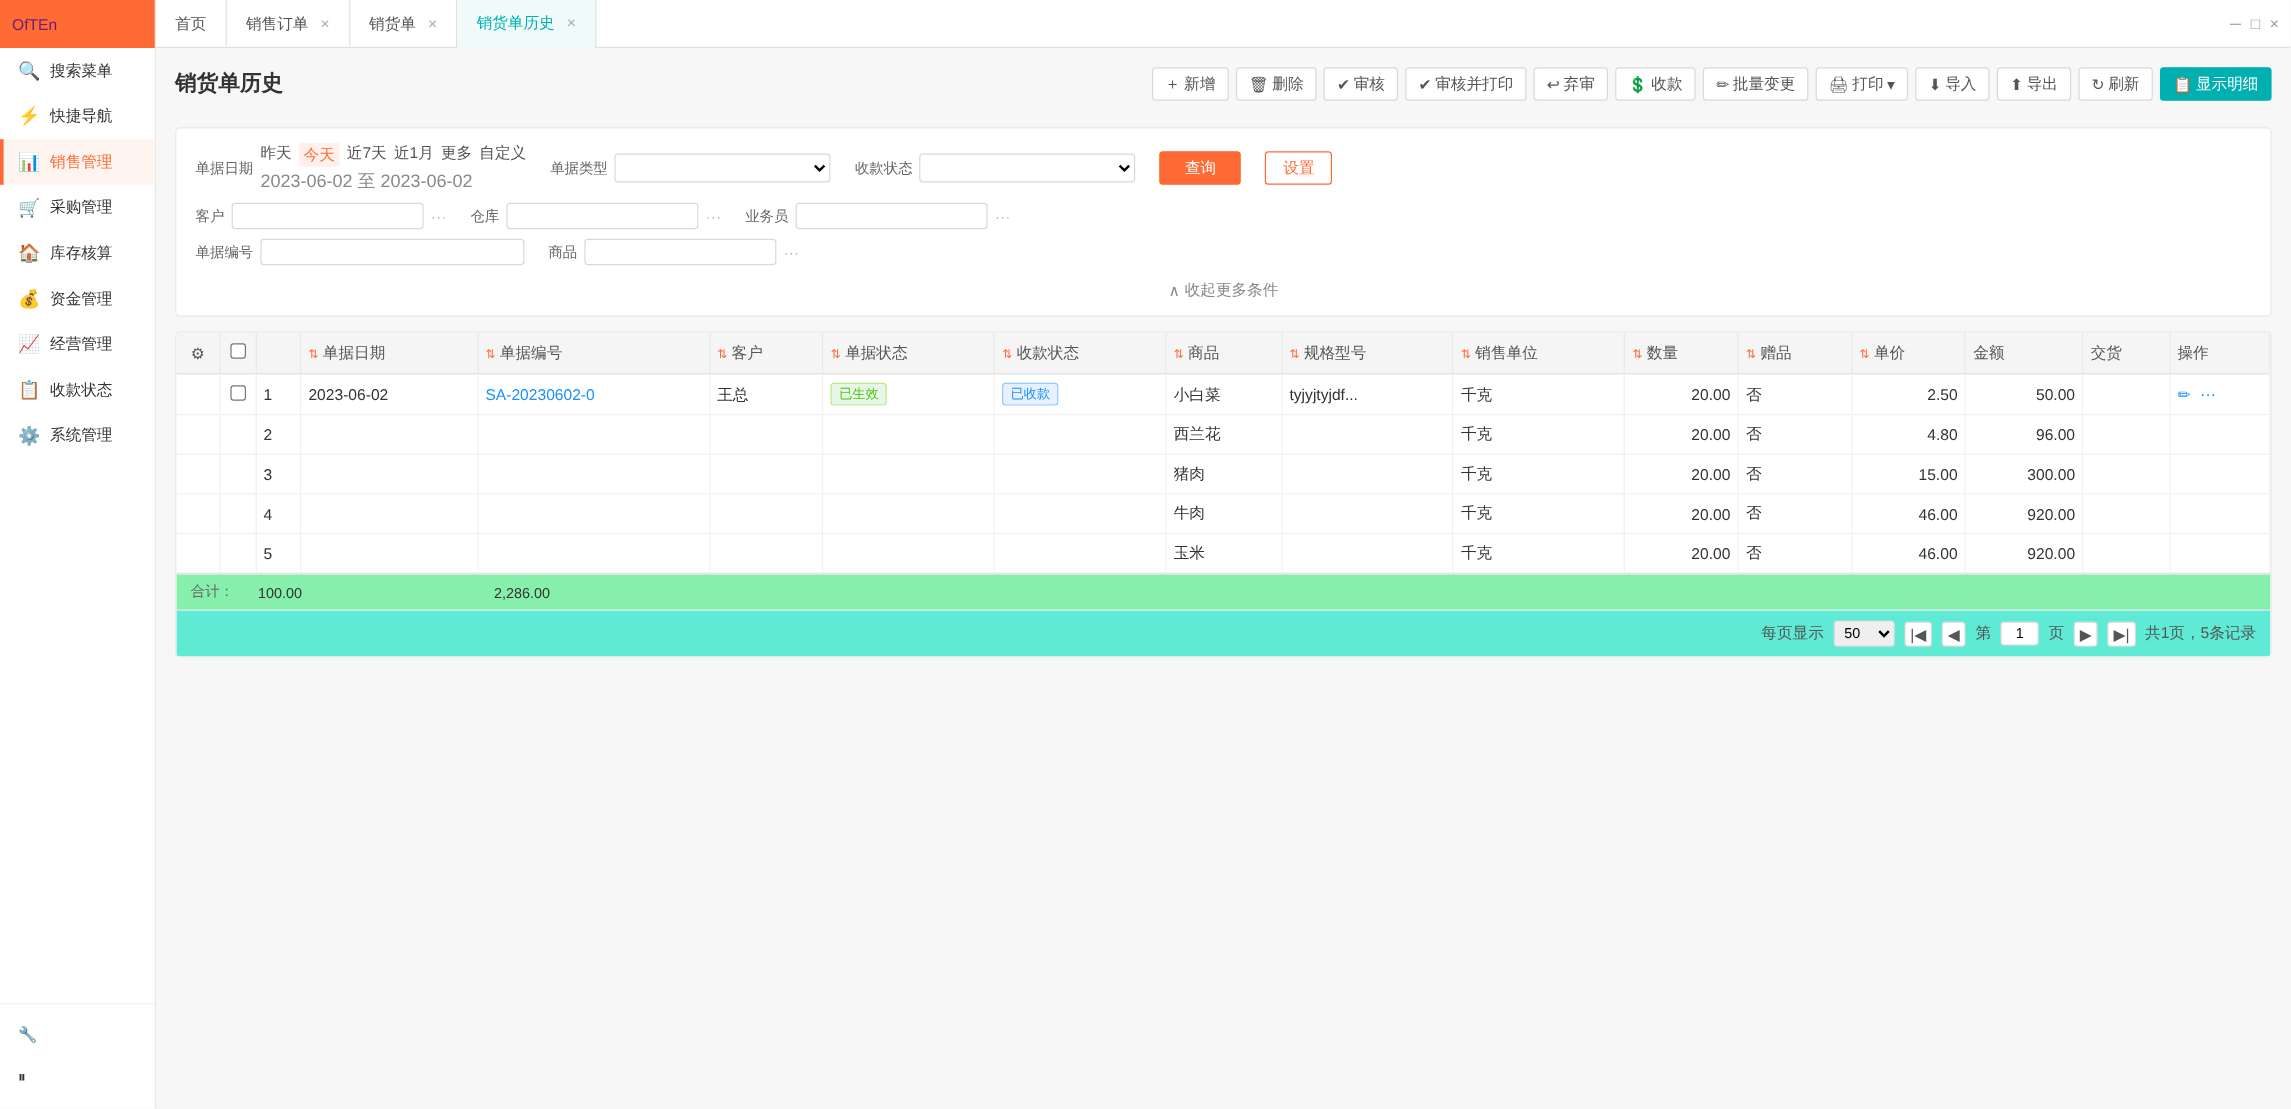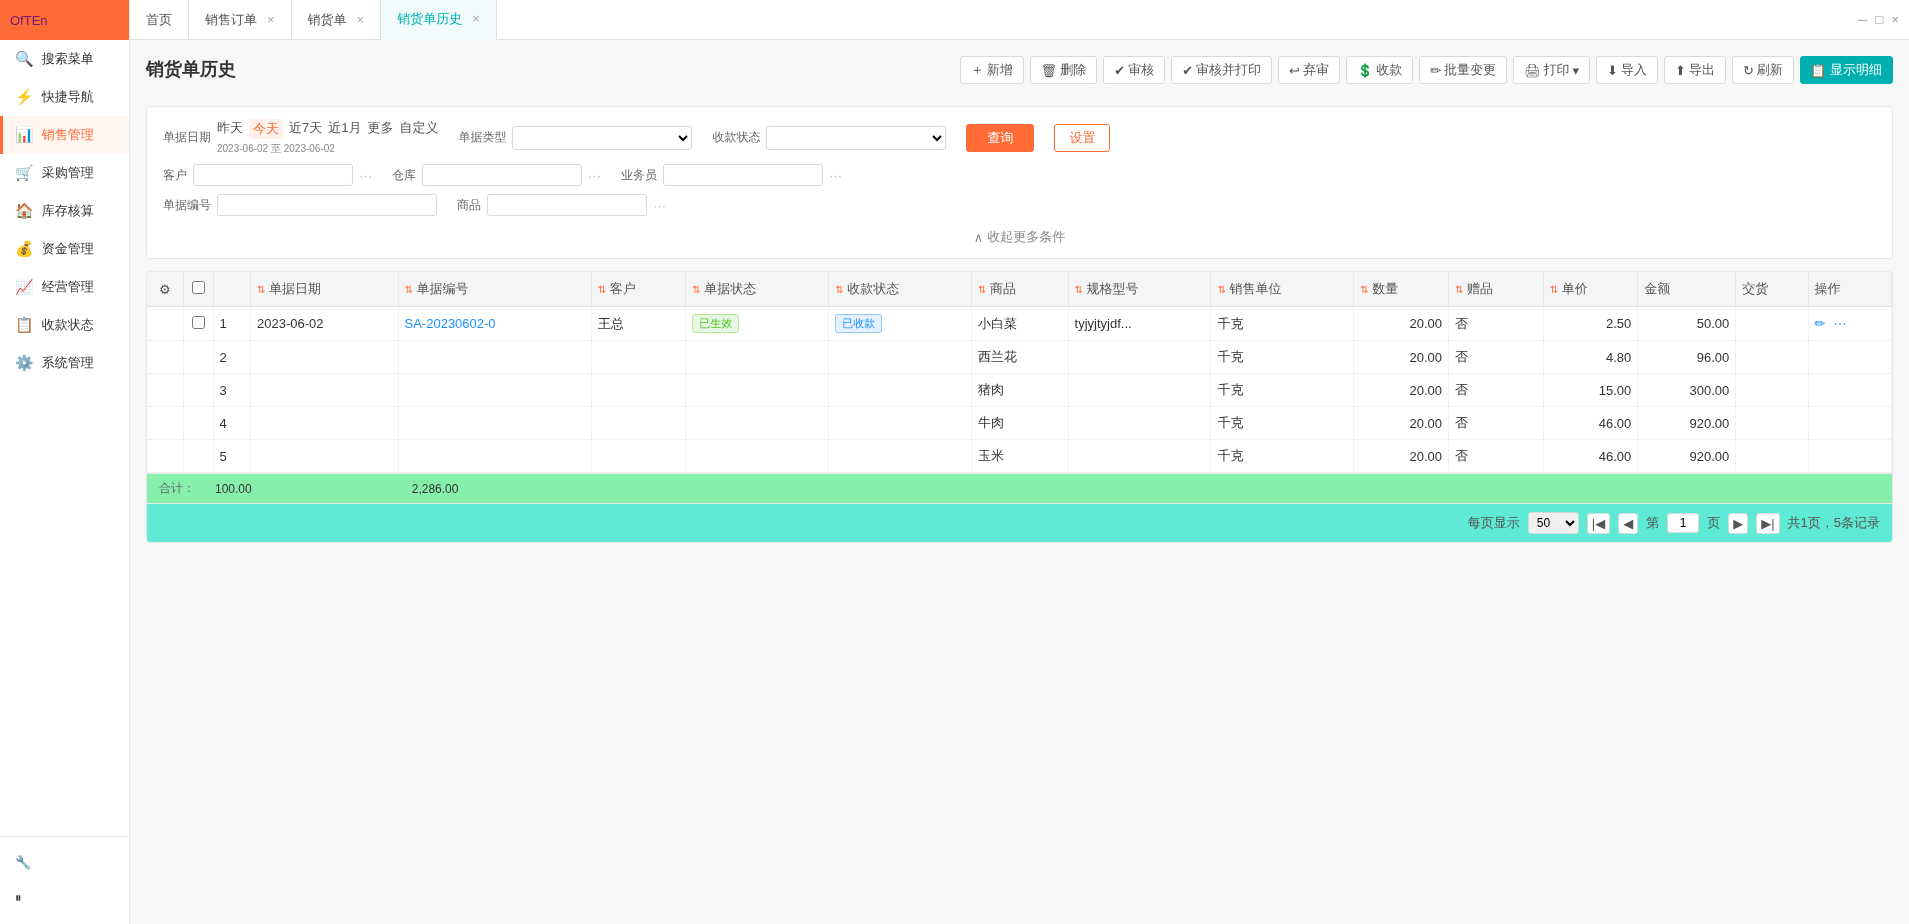--- a/index.html
+++ b/index.html
@@ -137,21 +137,21 @@
       border-radius: 3px;
       padding: 3px 8px;
       width: 180px;
       font-size: 12px;
       background: #fff;
     }
     .date-filter { display: flex; flex-direction: column; gap: 3px; }
     .date-tabs { display: flex; gap: 6px; font-size: 12px; }
     .date-tab { cursor: pointer; color: #555; }
     .date-tab.active { color: #ff6b35; background: #fff0eb; border-radius: 2px; padding: 1px 4px; }
-    .date-range { font-size: 10px; color: #888; }
+    .date-range { font-size: 15px; color: #888; }
     .ellipsis-btn { color: #bbb; cursor: pointer; }
     .collapse-btn {
       display: flex;
       align-items: center;
       justify-content: center;
       color: #888;
       cursor: pointer;
       font-size: 12px;
       gap: 4px;
       padding: 4px 0 0 0;

